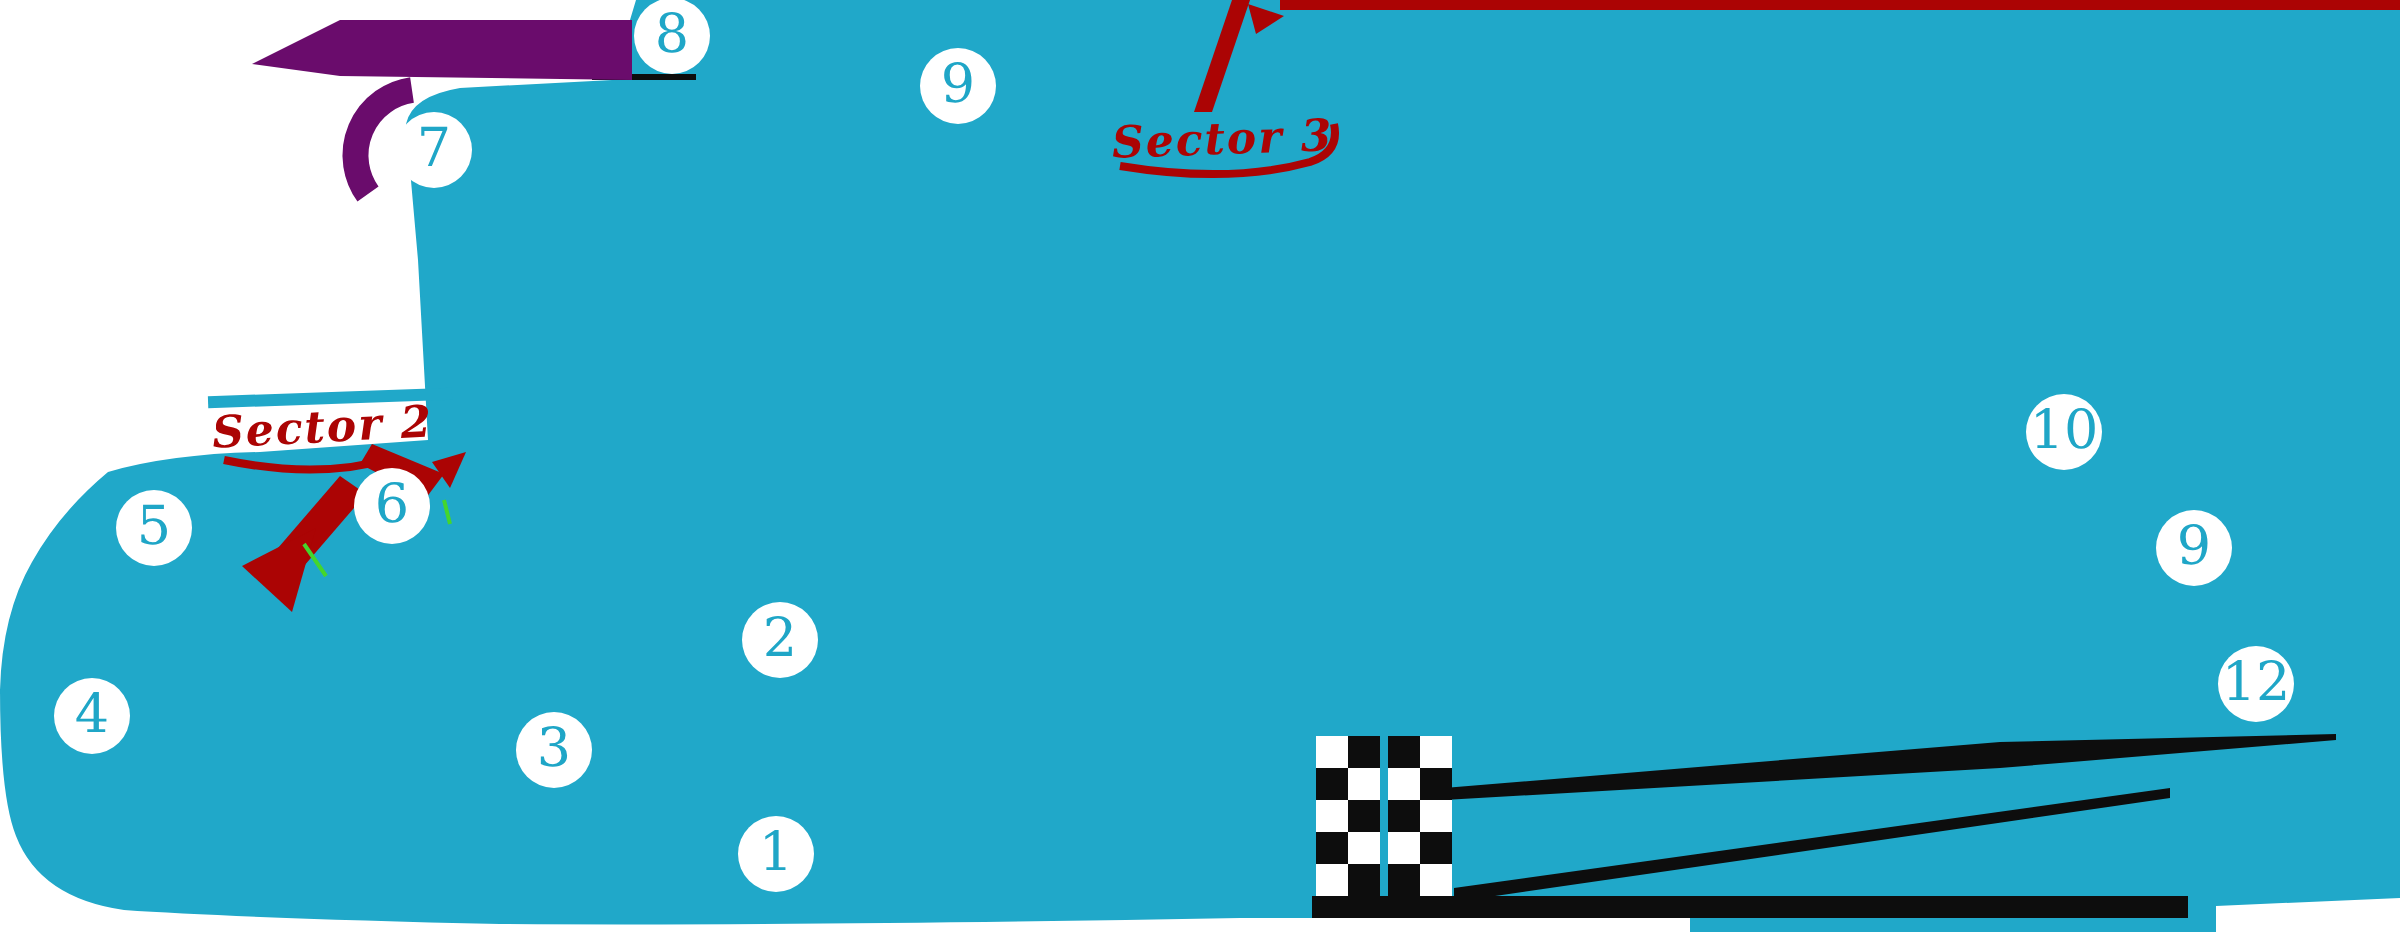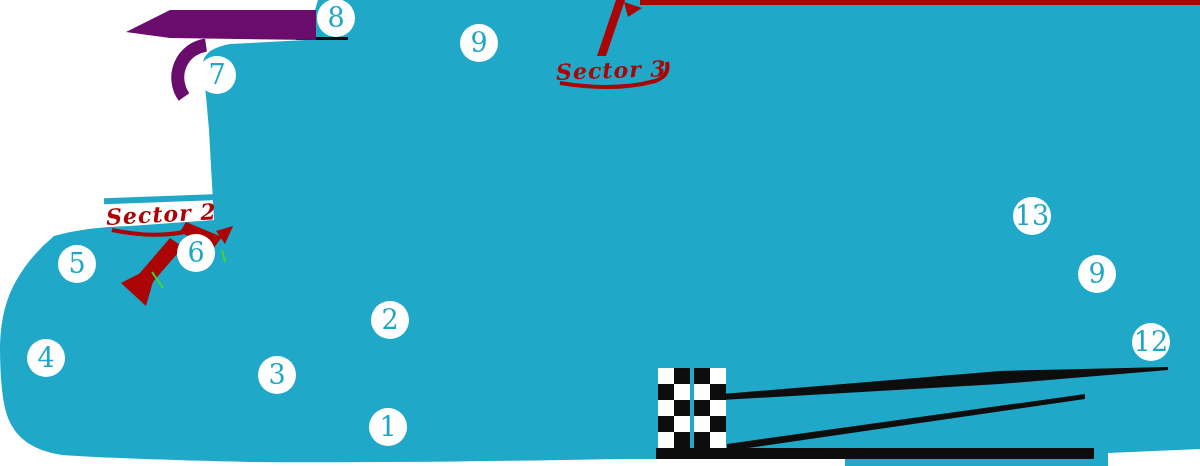--- a/index.html
+++ b/index.html
@@ -105,21 +105,21 @@
   <div class="turn-layer">
       <div class="turn-marker" style="left: 369px; top: 408px;">1</div>
       <div class="turn-marker" style="left: 371px; top: 301px;">2</div>
       <div class="turn-marker" style="left: 258px; top: 356px;">3</div>
       <div class="turn-marker" style="left: 27px; top: 339px;">4</div>
       <div class="turn-marker" style="left: 58px; top: 245px;">5</div>
       <div class="turn-marker" style="left: 177px; top: 234px;">6</div>
       <div class="turn-marker" style="left: 198px; top: 56px;">7</div>
       <div class="turn-marker" style="left: 317px; top: -1px;">8</div>
       <div class="turn-marker" style="left: 460px; top: 24px;">9</div>
-      <div class="turn-marker" style="left: 1013px; top: 197px;">13</div>
+      <div class="turn-marker" style="left: 1013px; top: 197px;">10</div>
       <div class="turn-marker" style="left: 1078px; top: 255px;">9</div>
-      <div class="turn-marker" style="left: 1132px; top: 323px;">12</div>
+      <div class="turn-marker" style="left: 1109px; top: 323px;">12</div>
     </div>
 
   <div class="sector-label sector-2">Sector 2</div>
   <div class="sector-label sector-3">Sector 3</div>
 
 </div>
 
 </body></html>

